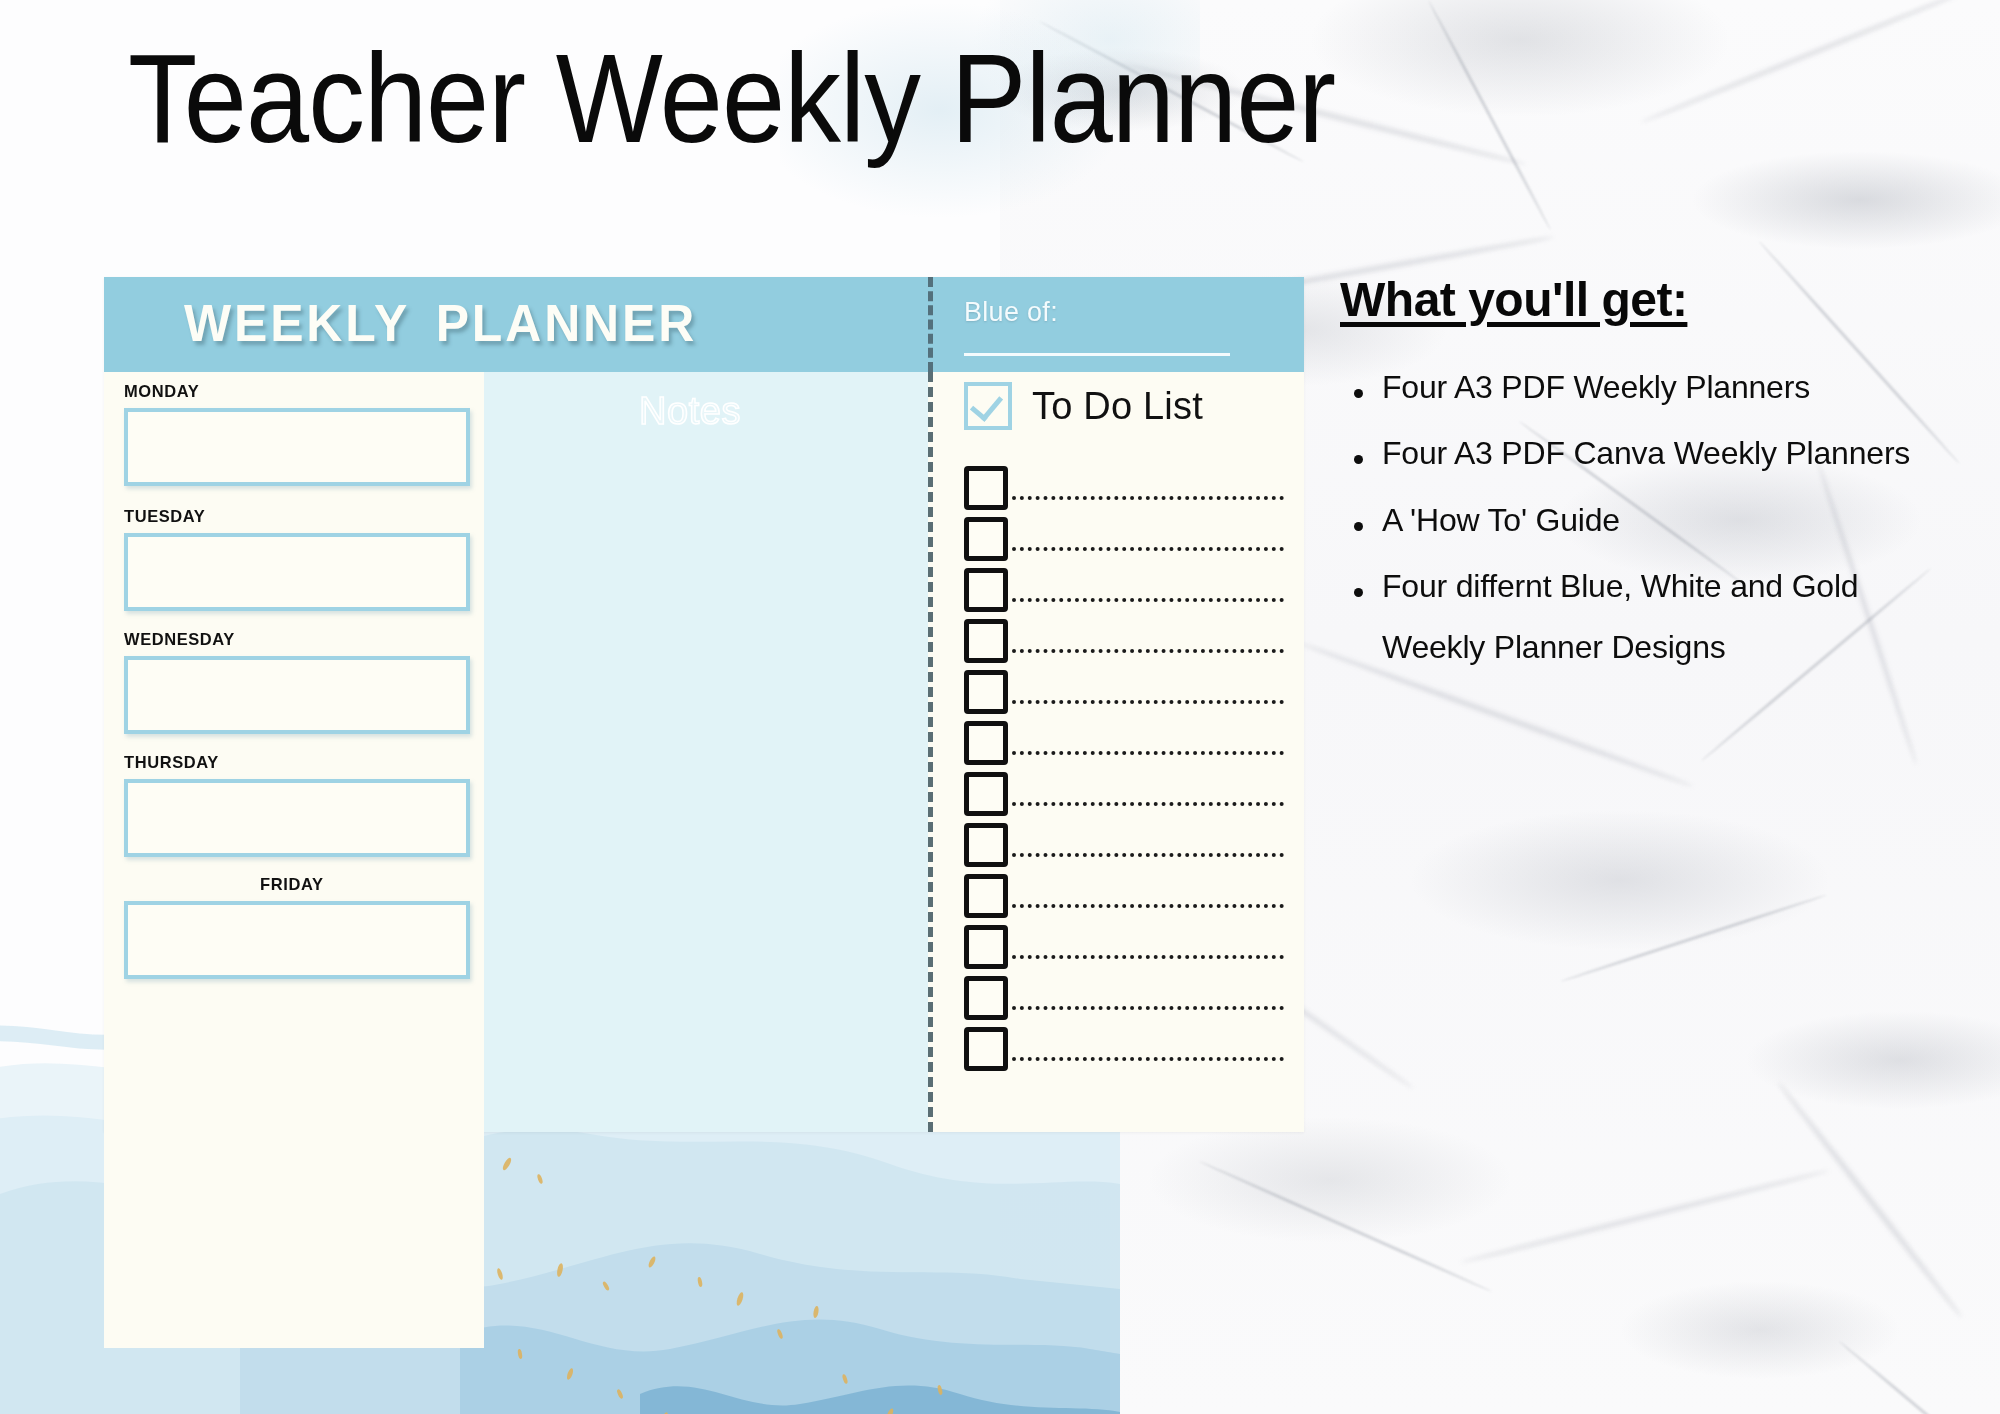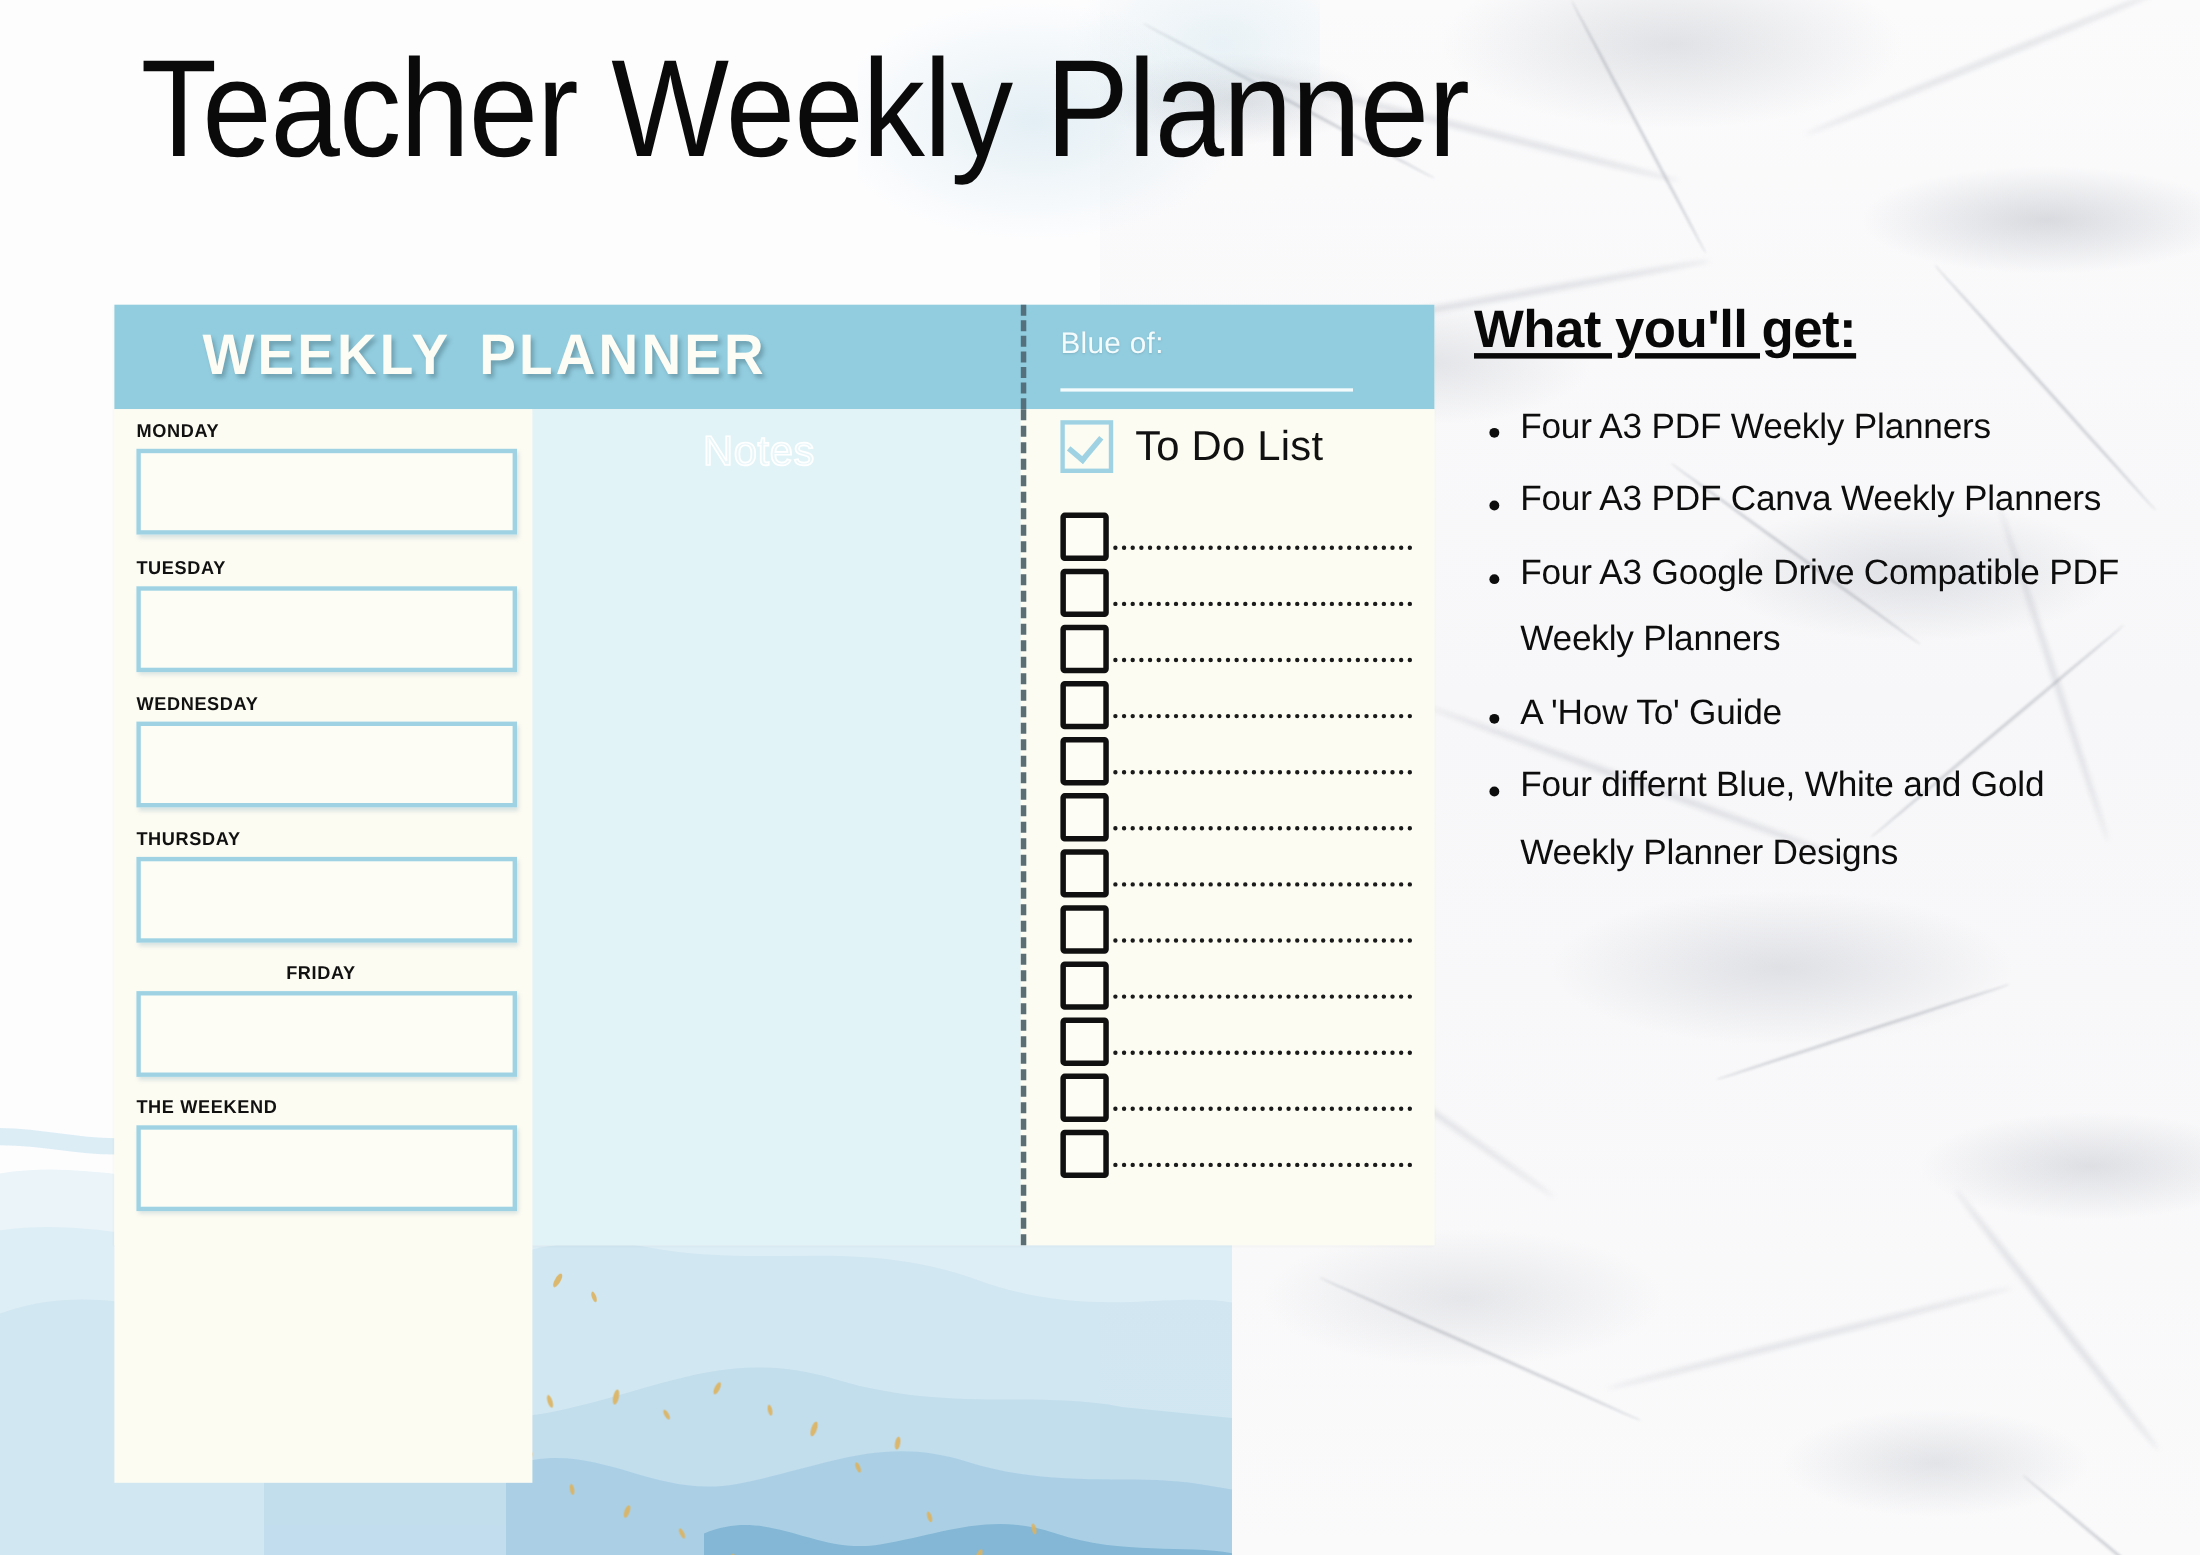--- a/index.html
+++ b/index.html
@@ -275,24 +275,20 @@
       <div class="day-box"></div>
     </div>
     <div class="day-block" style="top:381px;">
       <div class="day-label">THURSDAY</div>
       <div class="day-box"></div>
     </div>
     <div class="day-block" style="top:503px;text-align:center;">
       <div class="day-label">FRIDAY</div>
       <div class="day-box"></div>
     </div>
-    <div class="day-block" style="top:625px;">
-      <div class="day-label">THE WEEKEND</div>
-      <div class="day-box"></div>
-    </div>
   </div>
 
   <div id="notes-col">
     <div id="notes-label">Notes</div>
   </div>
 
   <div id="todo-col">
     <div id="todo-head">
       <span id="todo-checkbox"></span>
       <span id="todo-title">To Do List</span>
@@ -349,17 +345,16 @@
   </div>
 
   <div id="todo-divider"></div>
 </div>
 
 <div id="right-panel">
   <div id="right-heading">What you'll get:</div>
   <ul id="right-list">
     <li>Four A3 PDF Weekly Planners</li>
     <li>Four A3 PDF Canva Weekly Planners</li>
-    <li>Four A3 Google Drive Compatible PDF Weekly Planners</li>
     <li>A 'How To' Guide</li>
     <li>Four differnt Blue, White and Gold Weekly Planner Designs</li>
   </ul>
 </div>
 
 </body></html>

